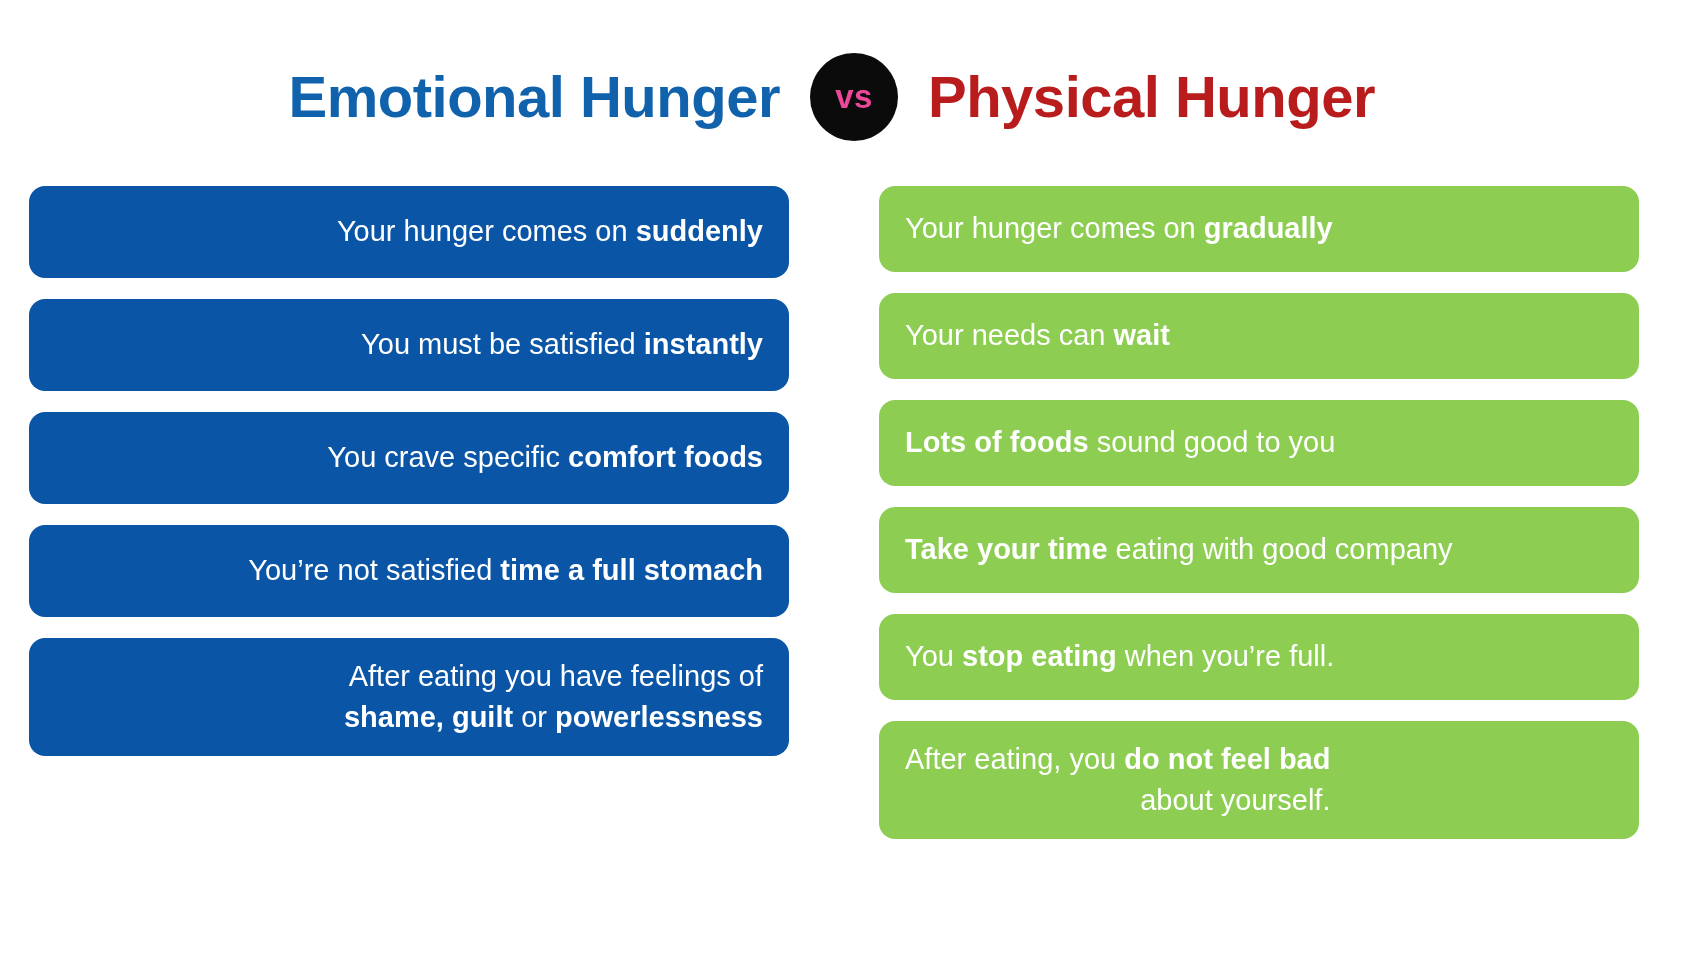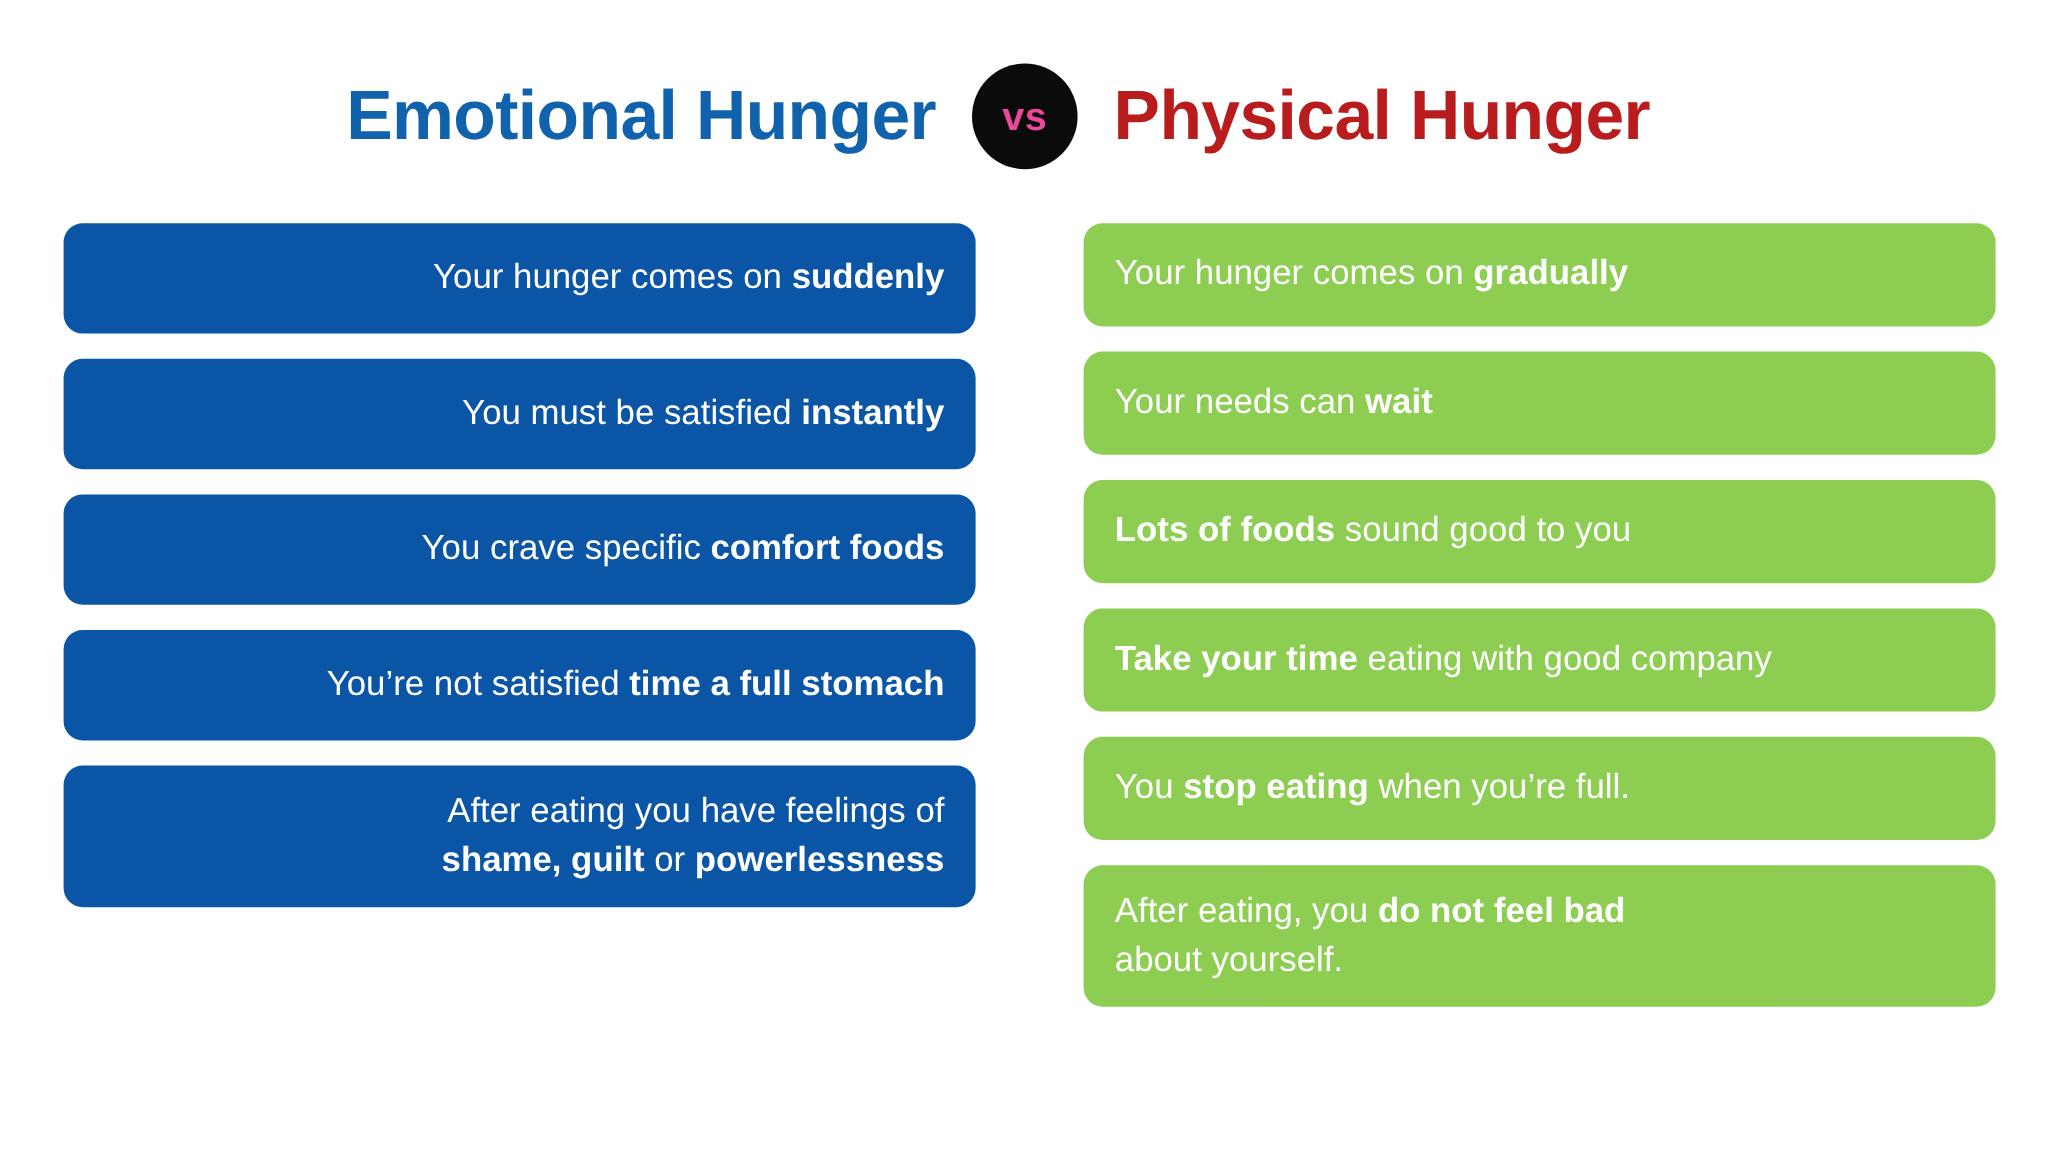--- a/index.html
+++ b/index.html
@@ -69,21 +69,21 @@
   }
 
   
   .columns {
     position: absolute;
     left: 0;
     top: 186px;
     width: 1445px;
     display: flex;
     gap: 90px;
-    padding: 0 53px;
+    padding: 0 29px;
     box-sizing: border-box;
   }
   .column {
     display: flex;
     flex-direction: column;
     gap: 21px;
     width: 760px;
     flex: 0 0 760px;
   }
 
@@ -99,21 +99,21 @@
     line-height: 1.42;
   }
   .col-emotional .row {
     background: #0a55a5;
     justify-content: flex-end;
     text-align: right;
   }
   .col-physical .row {
     background: #8dce52;
     justify-content: flex-start;
-    text-align: left;
+    text-align: right;
   }
   .col-physical .row {
     min-height: 86px;
   }
   .row.tall {
     min-height: 118px;
   }
   .row-text {
     display: block;
   }

